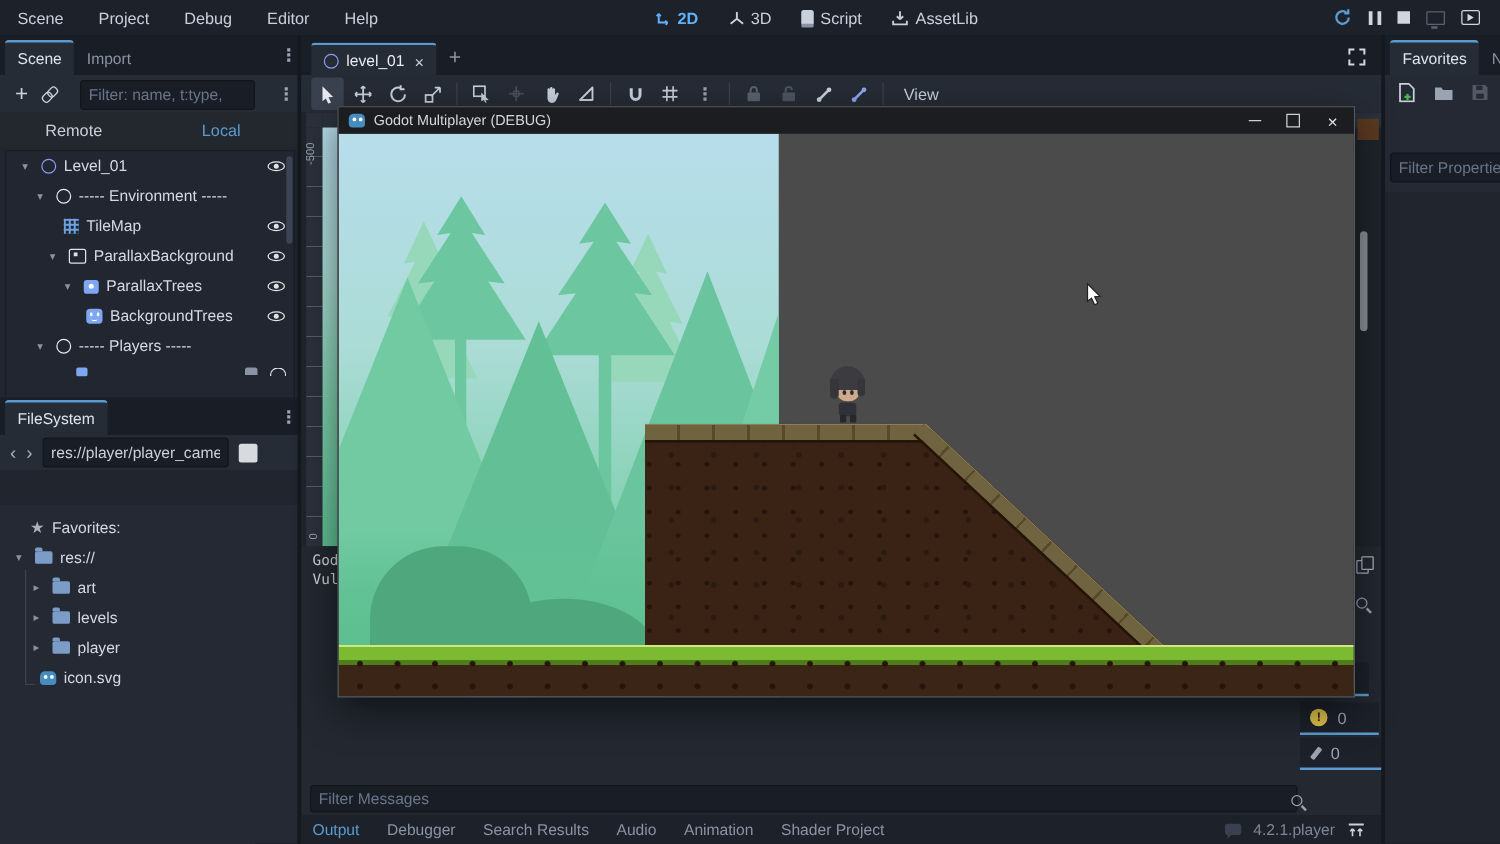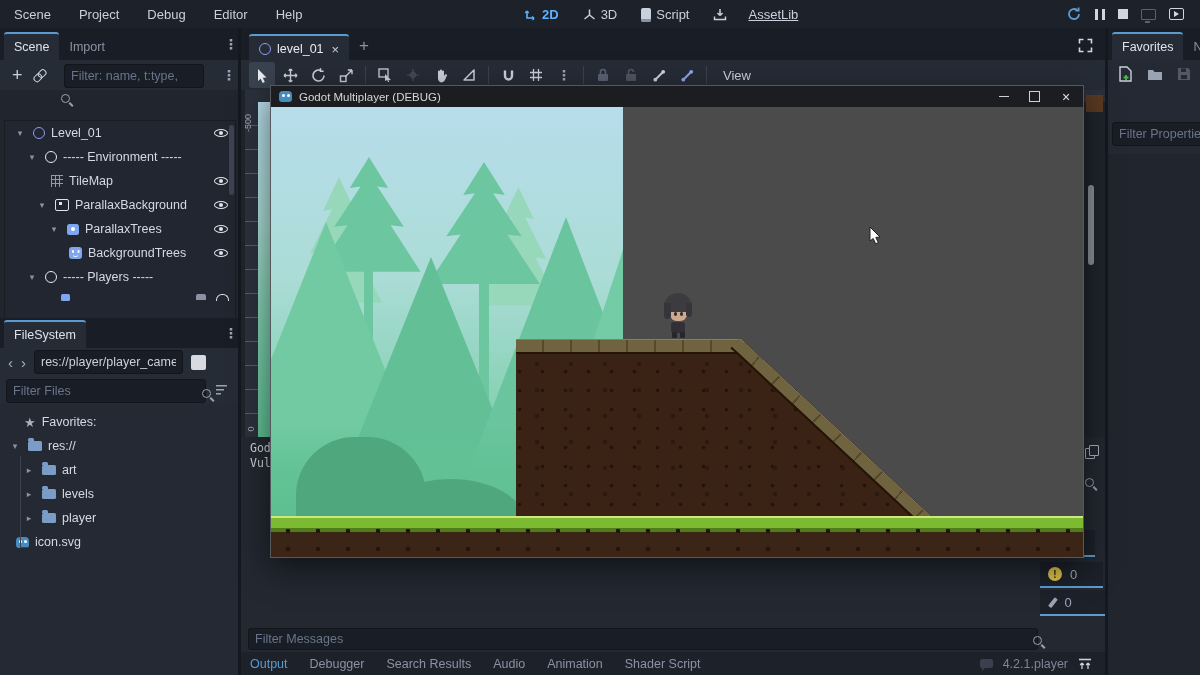--- a/index.html
+++ b/index.html
@@ -127,21 +127,21 @@
             <svg width="13" height="13">
               <path d="M6.5 1.5v5.5l-5 4M6.5 7l5 4" stroke="#c9d1dc" stroke-width="1.5" fill="none"></path>
             </svg>
           </span>
         <span>3D</span>
       </span>
       <span class="flex" style="gap:5px;">
         <span class="ic scripti"></span>
         <span>Script</span>
       </span>
-      <span class="flex" style="gap:21px;text-decoration:underline;">
+      <span class="flex" style="gap:5px;">
         <span class="ic">
             <svg width="14" height="13">
               <path d="M7 1v6.5M7 7.5L4.5 5M7 7.5L9.5 5" stroke="#c9d1dc" stroke-width="1.5" fill="none"></path>
               <path d="M1.5 8.5v3h11v-3" stroke="#c9d1dc" stroke-width="1.5" fill="none"></path>
             </svg>
           </span>
         <span>AssetLib</span>
       </span>
     </div>
     <div class="abs flex" style="left:1066px;top:0;height:28px;gap:13px;">
@@ -173,20 +173,24 @@
     <div class="abs flex panel" style="left:0;top:32px;width:238px;height:30px;gap:10px;padding-left:12px;">
       <span class="ic" style="font-size:18px;color:#c9d1dc;">+</span>
       <span class="ic linkic"></span>
       <span class="abs" style="left:64px;top:4px;width:129px;">
         <input class="lineedit" style="width: 126px;" placeholder="Filter: name, t:type,">
         <span class="abs mag" style="right:4px;top:5px;"></span>
       </span>
       <span class="abs vdots" style="left:222px;top:7px;">⋮</span>
     </div>
 
+    <div class="abs flex" style="left:0;top:62px;width:238px;height:28px;background:#23282f;">
+      <span style="width:118px;text-align:center;">Remote</span>
+      <span class="accent" style="width:118px;text-align:center;">Local</span>
+    </div>
 
     <div class="abs" style="left:4px;top:92px;width:230px;height:198px;background:#212630;border:1px solid #181c23;overflow:hidden;">
       <div class="trow" style="padding-left:8px;">
         <span class="chev">▾</span>
         <span class="ic circ blue"></span>
         <span class="lbl">Level_01</span>
         <span class="right">
             <span class="eye"></span>
           </span>
       </div>
@@ -249,27 +253,20 @@
       <span class="abs vdots" style="left:224px;top:7px;">⋮</span>
     </div>
 
     <div class="abs flex panel" style="left:0;top:320px;width:238px;height:28px;gap:4px;padding-left:8px;">
       <span style="font-size:15px;color:#aab2c0;">‹</span>
       <span style="font-size:15px;color:#aab2c0;margin-left:4px;">›</span>
       <input class="lineedit" style="width: 135px; margin-left: 4px;" readonly="" value="res://player/player_camera">
       <span class="ic sqbtn" style="margin-left:4px;"></span>
     </div>
 
-    <div class="abs flex panel" style="left:0;top:348px;width:238px;height:28px;padding-left:6px;gap:8px;">
-      <span class="abs" style="left:6px;top:3px;width:200px;">
-        <input class="lineedit" style="width: 186px;" placeholder="Filter Files">
-        <span class="abs mag" style="right:5px;top:5px;"></span>
-      </span>
-      <span class="abs sort" style="left:216px;top:9px;"></span>
-    </div>
 
     <div class="abs" style="left:0;top:376px;width:238px;height:271px;background:#242933;">
       <div class="trow" style="padding-left:24px;margin-top:6px;">
         <span class="star">★</span>
         <span class="lbl">Favorites:</span>
       </div>
       <div class="trow" style="padding-left:8px;">
         <span class="chev">▾</span>
         <span class="folder"></span>
         <span class="lbl">res://</span>
@@ -282,21 +279,21 @@
       <div class="trow" style="padding-left:22px;">
         <span class="chev">▸</span>
         <span class="folder"></span>
         <span class="lbl">levels</span>
       </div>
       <div class="trow" style="padding-left:22px;">
         <span class="chev">▸</span>
         <span class="folder"></span>
         <span class="lbl">player</span>
       </div>
-      <div class="trow" style="padding-left:16px;align-items:center;">
+      <div class="trow" style="padding-left:32px;align-items:center;">
         <span class="godoticon"></span>
         <span class="lbl">icon.svg</span>
       </div>
 
       <div class="abs" style="left:20px;top:52px;width:1px;height:92px;background:#3a4150;"></div>
       <div class="abs" style="left:20px;top:143px;width:8px;height:1px;background:#3a4150;"></div>
     </div>
   </div>
 
   <div class="abs" style="left:238px;top:28px;width:3px;height:647px;background:#14181f;"></div>
@@ -449,21 +446,21 @@
       <span class="abs mag" style="right:6px;top:4px;"></span>
     </div>
 
     
     <div class="abs flex" style="left:0;top:215px;width:866px;height:23px;background:#1c212a;padding-left:9px;gap:22px;font-size:12.5px;">
       <span class="accent">Output</span>
       <span class="dimtxt">Debugger</span>
       <span class="dimtxt">Search Results</span>
       <span class="dimtxt">Audio</span>
       <span class="dimtxt">Animation</span>
-      <span class="dimtxt">Shader Script</span>
+      <span class="dimtxt">Shader Project</span>
       <span class="flex" style="margin-left:auto;gap:10px;padding-right:24px;">
         <span class="bubble" style="opacity:.5;"></span>
         <span style="color:#7d8696;">4.2.1.player</span>
         <span class="ic">
           <svg width="14" height="12">
               <path d="M1 1.5h12" stroke="#c9d1dc" stroke-width="1.6"></path>
               <path d="M4 11V5M4 5L2.2 7M4 5l1.8 2M10 11V5M10 5L8.2 7M10 5l1.8 2" stroke="#c9d1dc" stroke-width="1.3" fill="none"></path>
             </svg>
         </span>
       </span>

